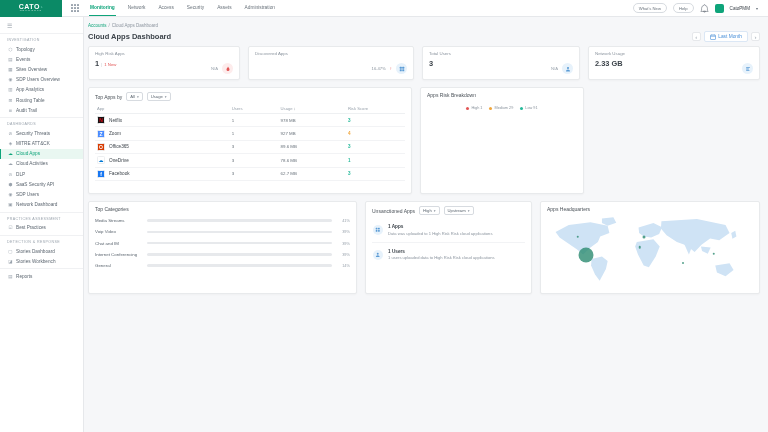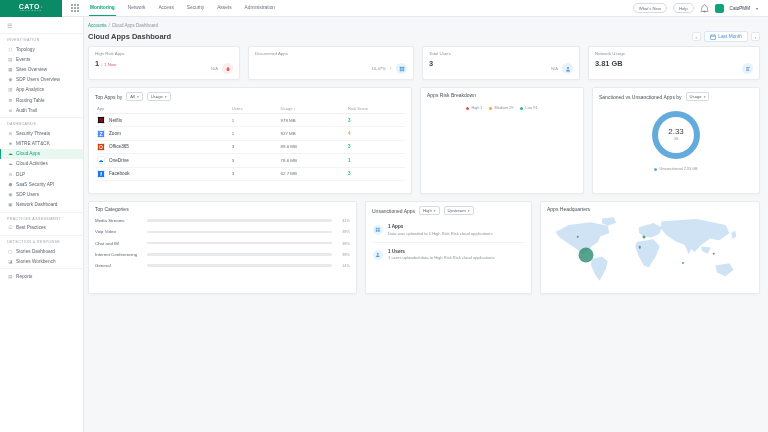--- a/index.html
+++ b/index.html
@@ -361,21 +361,21 @@
           <svg width="6" height="6" viewBox="0 0 12 12">
               <circle cx="6" cy="4" r="2.1" fill="#5b9bd5"></circle>
               <path d="M2 11c0-2.3 1.8-4 4-4s4 1.7 4 4Z" fill="#5b9bd5"></path>
             </svg>
         </span>
       </div>
     </div>
     <div class="card stat">
       <div class="stat-title">Network Usage</div>
       <div class="stat-line">
-        <span class="stat-value">3.81 GB</span>
+        <span class="stat-value">2.33 GB</span>
       </div>
       <div class="stat-right">
         <span class="icon-circle ic-blue">
           <svg width="6" height="6" viewBox="0 0 12 12">
               <rect x="2" y="2.5" width="8" height="1.6" rx=".8" fill="#5b9bd5"></rect>
               <rect x="2" y="5.2" width="6" height="1.6" rx=".8" fill="#5b9bd5"></rect>
               <rect x="2" y="7.9" width="7.2" height="1.6" rx=".8" fill="#5b9bd5"></rect>
             </svg>
         </span>
       </div>
@@ -471,43 +471,20 @@
             </span>
 
             <span class="legend-item">
               <span class="legend-dot" style="background: rgb(38, 185, 154);"></span>
               <span>Low 91</span>
             </span>
           </div>
       </div>
     </div>
 
-    <div class="card">
-      <div class="card-hd">
-        <span class="card-title">Sanctioned vs Unsanctioned Apps by</span>
-        <span class="select">
-            <span>Usage</span>
-          </span>
-      </div>
-      <div class="donut-wrap">
-        <div class="donut d2" style="background: conic-gradient(rgb(99, 171, 221) 0deg, rgb(99, 171, 221) 360deg);">
-          <div class="donut-hole">
-            <span class="donut-value">2.33</span>
-            <span class="donut-label">GB</span>
-          </div>
-        </div>
-        <div class="legend">
-
-            <span class="legend-item">
-              <span class="legend-dot" style="background: rgb(99, 171, 221);"></span>
-              <span>Unsanctioned 2.33 GB</span>
-            </span>
-          </div>
-      </div>
-    </div>
   </div>
 
   <div class="row3">
     <div class="card">
       <div class="card-hd">
           <span class="card-title">Top Categories</span>
         </div>
       <div>
 
           <div class="cat-row">

